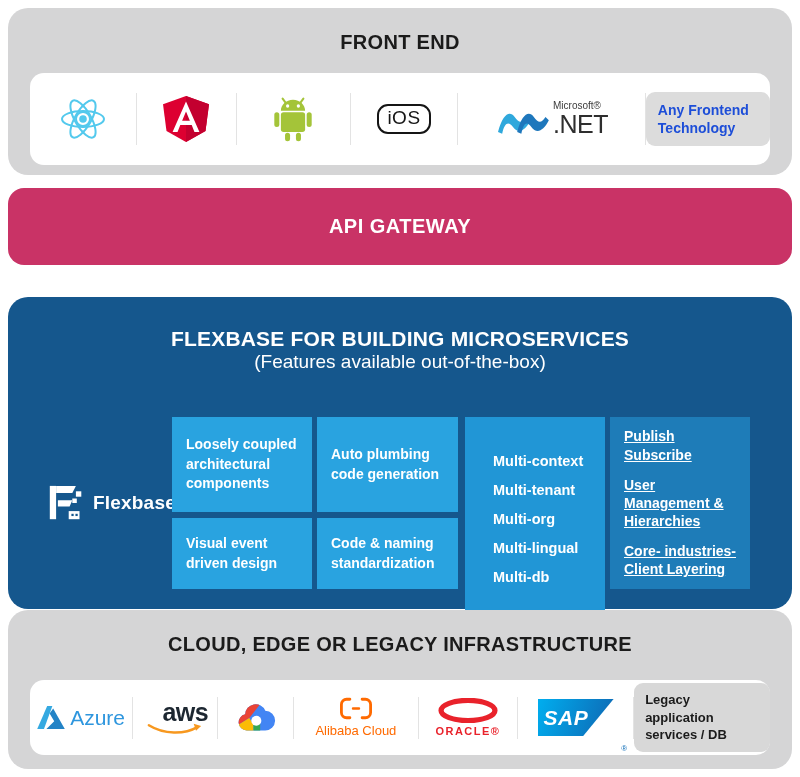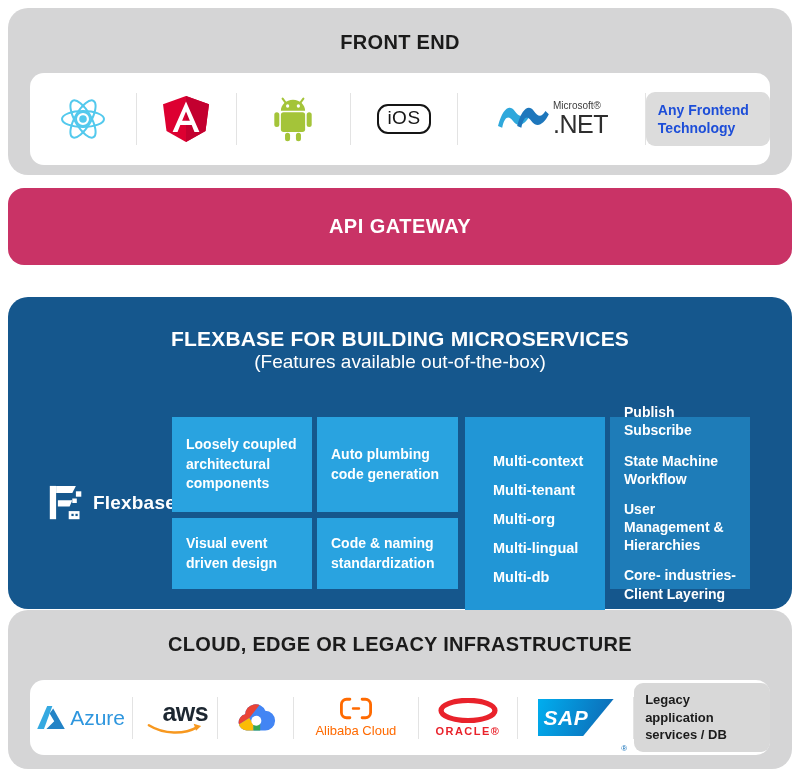--- a/index.html
+++ b/index.html
@@ -9,21 +9,21 @@
   
   .frontend{top:8px;height:167px;background:#D5D5D6;}
   .sec-title{width:100%;text-align:center;font-weight:bold;font-size:20px;color:#1b1b1b;letter-spacing:.3px;}
   .frontend .sec-title{padding-top:23px;}
   .logo-bar{position:absolute;left:22px;right:22px;background:#ffffff;border-radius:14px;display:flex;align-items:stretch;}
   .frontend .logo-bar{top:65px;height:92px;}
   .cell{display:flex;align-items:center;justify-content:center;flex-basis:0;}
   .sep{width:1px;background:#E3E3E3;height:56%;align-self:center;flex:none;}
 
   .ios-badge{border:2.5px solid #151515;border-radius:11px;padding:1px 8px 3px 8px;font-size:19px;color:#151515;font-weight:500;letter-spacing:.5px;}
-  .net-wrap{display:flex;align-items:flex-start;gap:2px;}
+  .net-wrap{display:flex;align-items:flex-end;gap:2px;}
   .net-text{display:flex;flex-direction:column;line-height:1;}
   .net-brand{font-size:10px;color:#3c3c3c;margin-bottom:1px;}
   .net-main{font-size:25px;color:#2e2e2e;font-weight:500;letter-spacing:-0.5px;}
   .any-box{background:#DCDCDC;border-radius:9px;padding:9px 12px;font-size:14px;font-weight:bold;color:#1d4ed8;line-height:1.3;max-width:116px;}
 
   
   .gateway{top:188px;height:77px;background:#C93366;border-radius:16px;display:flex;align-items:center;justify-content:center;}
   .gateway-title{color:#ffffff;font-size:20px;font-weight:bold;letter-spacing:.5px;}
 
   
@@ -37,21 +37,21 @@
   .fb-box{background:#29A3E0;color:#ffffff;font-weight:bold;font-size:14px;line-height:1.4;display:flex;align-items:center;padding:0 14px;box-sizing:border-box;}
   .col-a{width:140px;margin-right:5px;}
   .col-b{width:141px;margin-right:7px;}
   .col-c{width:140px;margin-right:5px;}
   .col-d{width:140px;}
   .row1{height:95px;margin-bottom:6px;}
   .row2{height:71px;}
   .multi-box{background:#2196D6;height:204px;display:flex;flex-direction:column;justify-content:center;gap:13px;padding-left:28px;box-sizing:border-box;}
   .multi-item{color:#ffffff;font-weight:bold;font-size:14.5px;}
   .cap-box{background:#1E7CB8;height:172px;display:flex;flex-direction:column;justify-content:center;gap:12px;padding:0 12px 0 14px;box-sizing:border-box;}
-  .cap-item{color:#ffffff;font-weight:bold;font-size:14px;line-height:1.3;}
+  .cap-item{color:#ffffff;font-weight:bold;font-size:14px;line-height:1.3;text-decoration:underline;}
 
   
   .infra{top:610px;height:159px;background:#D5D5D6;}
   .infra .sec-title{padding-top:23px;}
   .infra .logo-bar{top:70px;height:75px;}
 
   .azure-wrap{display:flex;align-items:center;gap:5px;}
   .azure-text{color:#2E96DE;font-size:21px;font-weight:400;}
   .aws-wrap{display:flex;flex-direction:column;align-items:center;line-height:1;}
   .aws-text{font-size:25px;font-weight:bold;color:#1d2731;letter-spacing:-0.5px;margin-bottom:-3px;margin-left:20px;}
@@ -180,21 +180,20 @@
       </div>
       <div class="col-c multi-box">
         <div class="multi-item">Multi-context</div>
         <div class="multi-item">Multi-tenant</div>
         <div class="multi-item">Multi-org</div>
         <div class="multi-item">Multi-lingual</div>
         <div class="multi-item">Multi-db</div>
       </div>
       <div class="col-d cap-box">
         <div class="cap-item">Publish Subscribe</div>
-        <div class="cap-item">State Machine Workflow</div>
         <div class="cap-item">User Management &amp; Hierarchies</div>
         <div class="cap-item">Core- industries- Client Layering</div>
       </div>
     </div>
   </div>
 
   <div class="section infra">
     <div class="sec-title">CLOUD, EDGE OR LEGACY INFRASTRUCTURE</div>
     <div class="logo-bar">
 

